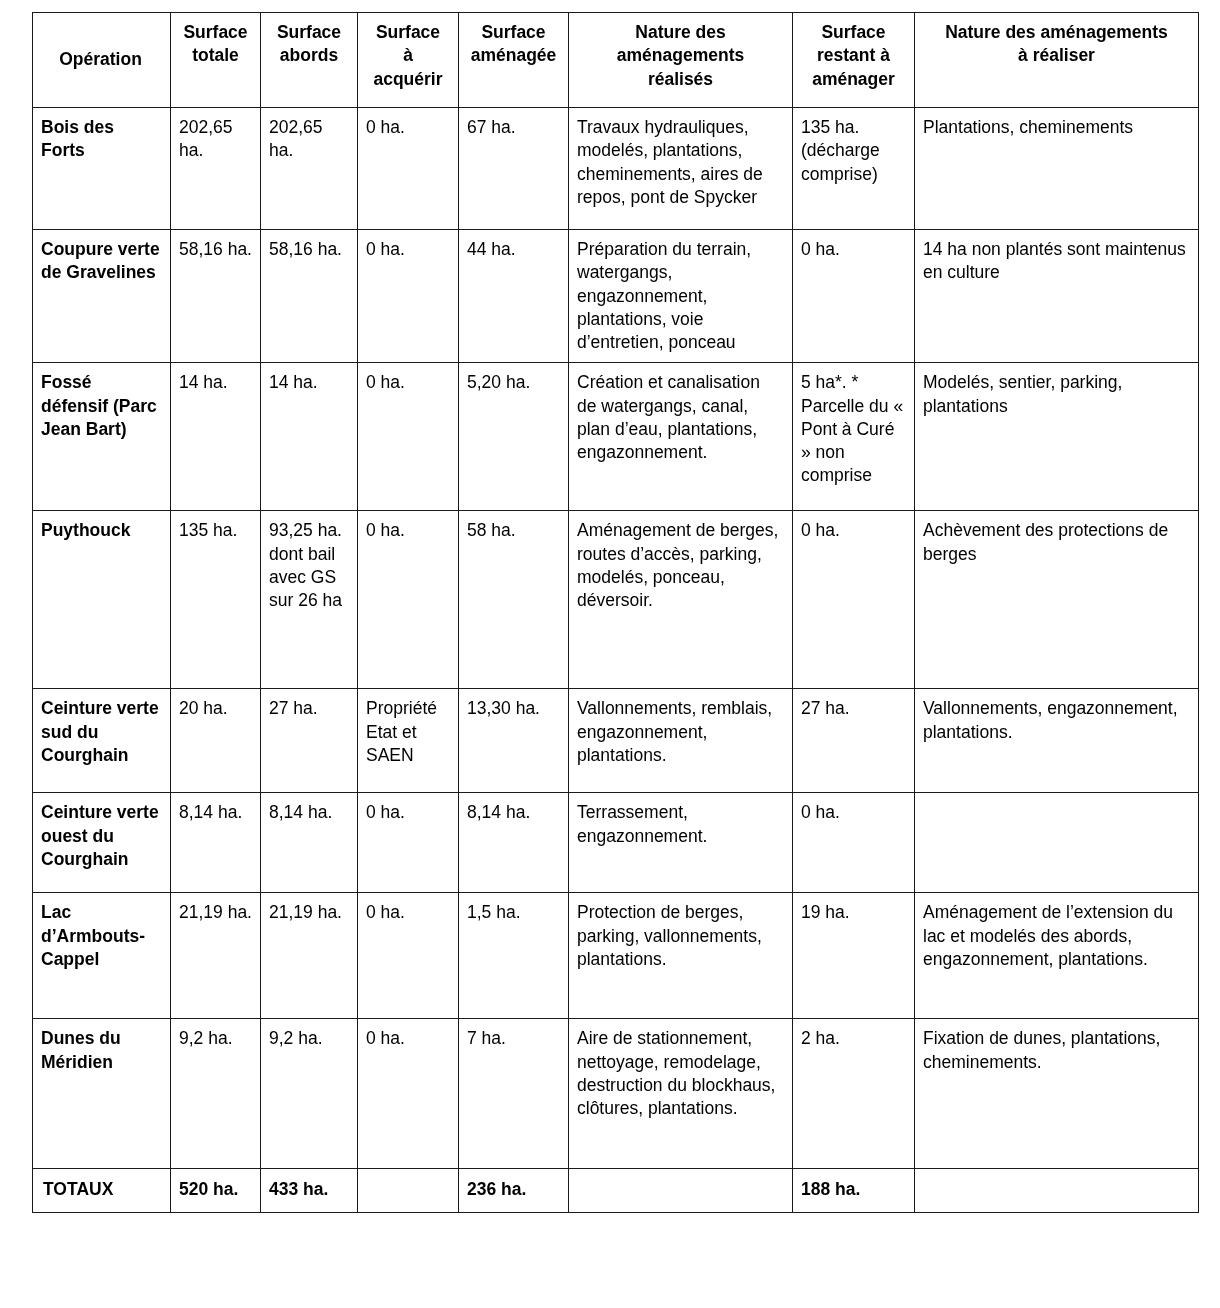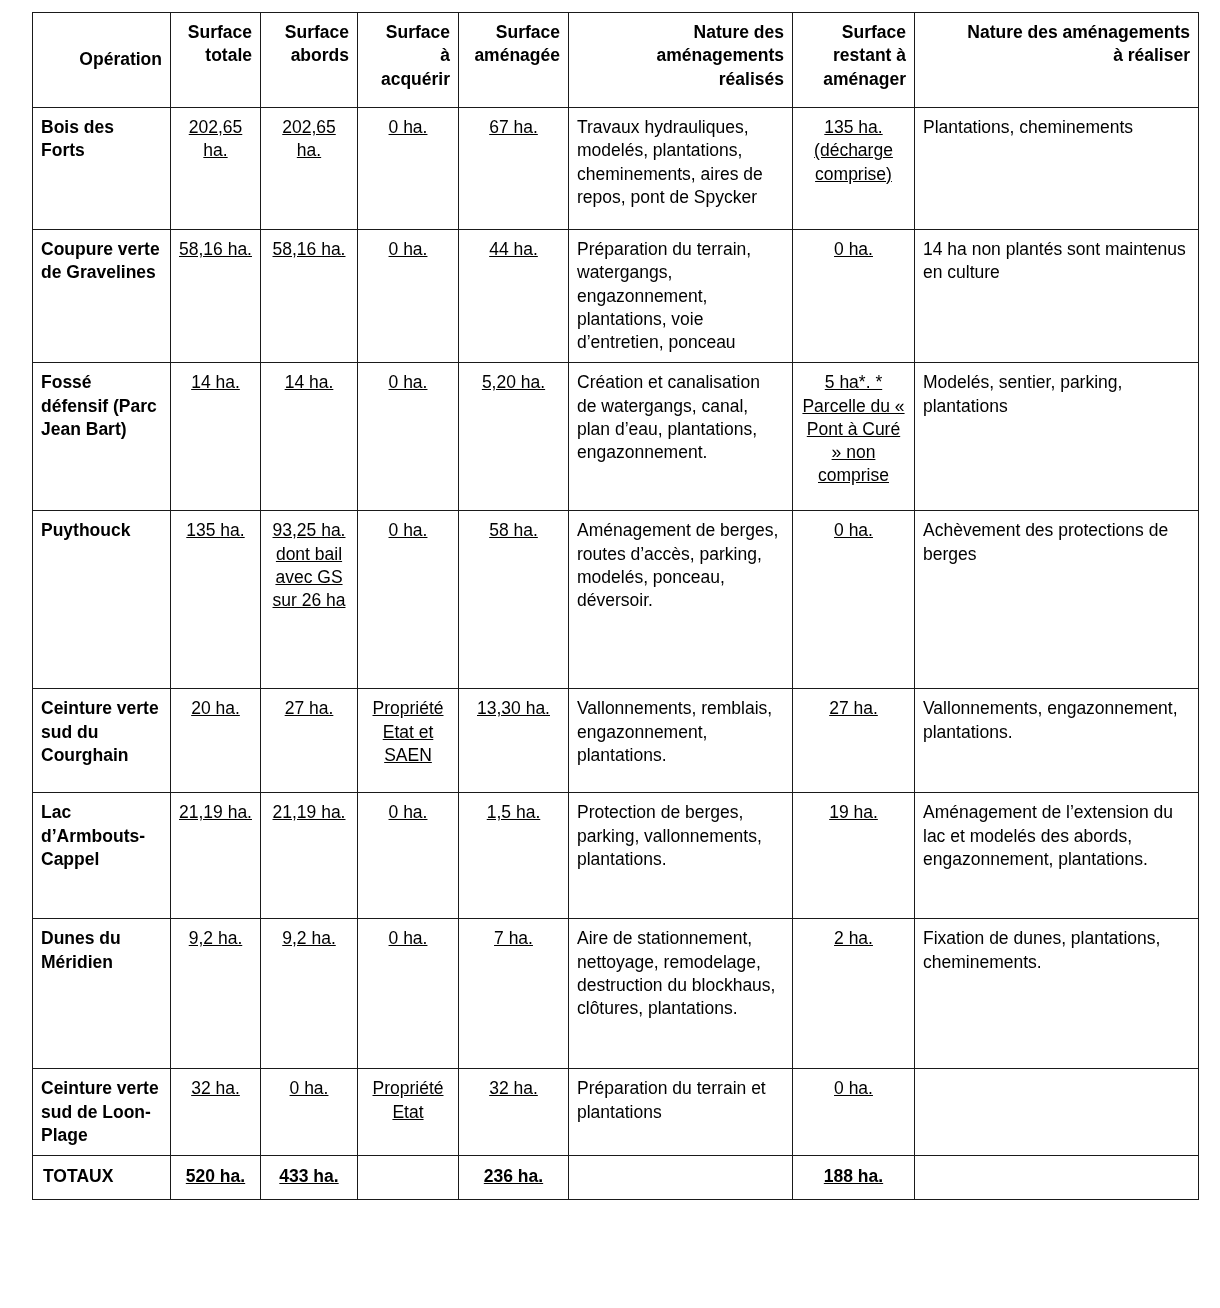--- a/index.html
+++ b/index.html
@@ -47,42 +47,41 @@
   col.c-acq     { width: 97px; }
   col.c-aacq    { width: 101px; }
   col.c-amen    { width: 110px; }
   col.c-nat1    { width: 224px; }
   col.c-rest    { width: 122px; }
   col.c-nat2    { width: 284px; }
 
   
   thead th {
     font-weight: bold;
-    text-align: right;
+    text-align: center;
     vertical-align: top;
     padding-top: 10px;
     padding-bottom: 10px;
     height: 78px;
   }
   thead th.op-head {
     vertical-align: middle;
     padding-left: 6px;
   }
 
   
   td.op {
     font-weight: bold;
     text-align: left;
     padding-left: 10px;
   }
   td.num {
-    text-align: center;
+    text-align: left;
     padding-right: 9px;
     white-space: normal;
-    text-decoration: underline;
   }
   td.txt {
     text-align: left;
     padding-left: 9px;
   }
 
   
   tr.totals td {
     font-weight: bold;
     padding-top: 9px;
@@ -207,49 +206,49 @@
         <tr style="height: 104px; padding-left: 16px;">
           <td class="op">Ceinture verte sud du Courghain</td>
           <td class="num">20 ha.</td>
           <td class="num">27 ha.</td>
           <td class="num">Propriété Etat et SAEN</td>
           <td class="num">13,30 ha.</td>
           <td class="txt">Vallonnements, remblais, engazonnement, plantations.</td>
           <td class="num">27 ha.</td>
           <td class="txt">Vallonnements, engazonnement, plantations.</td>
         </tr>
+        <tr style="height: 100px;">
+          <td class="op">Ceinture verte ouest du Courghain</td>
+          <td class="num">8,14 ha.</td>
+          <td class="num">8,14 ha.</td>
+          <td class="num">0 ha.</td>
+          <td class="num">8,14 ha.</td>
+          <td class="txt">Terrassement, engazonnement.</td>
+          <td class="num">0 ha.</td>
+          <td class="txt"></td>
+        </tr>
         <tr style="height: 126px; padding-left: 28px;">
           <td class="op">Lac d’Armbouts-Cappel</td>
           <td class="num">21,19 ha.</td>
           <td class="num">21,19 ha.</td>
           <td class="num">0 ha.</td>
           <td class="num">1,5 ha.</td>
           <td class="txt">Protection de berges, parking, vallonnements, plantations.</td>
           <td class="num">19 ha.</td>
           <td class="txt">Aménagement de l’extension du lac et modelés des abords, engazonnement, plantations.</td>
         </tr>
         <tr style="height: 150px;">
           <td class="op">Dunes du Méridien</td>
           <td class="num">9,2 ha.</td>
           <td class="num">9,2 ha.</td>
           <td class="num">0 ha.</td>
           <td class="num">7 ha.</td>
           <td class="txt">Aire de stationnement, nettoyage, remodelage, destruction du blockhaus, clôtures, plantations.</td>
           <td class="num">2 ha.</td>
           <td class="txt">Fixation de dunes, plantations, cheminements.</td>
-        </tr>
-        <tr style="height: 70px;">
-          <td class="op">Ceinture verte sud de Loon-Plage</td>
-          <td class="num">32 ha.</td>
-          <td class="num">0 ha.</td>
-          <td class="num">Propriété Etat</td>
-          <td class="num">32 ha.</td>
-          <td class="txt">Préparation du terrain et plantations</td>
-          <td class="num">0 ha.</td>
-          <td class="txt"></td>
         </tr>
       </tbody>
 
     <tfoot>
       <tr class="totals" style="height: 44px;">
         <td class="op">TOTAUX</td>
         <td class="num">520 ha.</td>
         <td class="num">433 ha.</td>
         <td class="num"></td>
         <td class="num">236 ha.</td>

